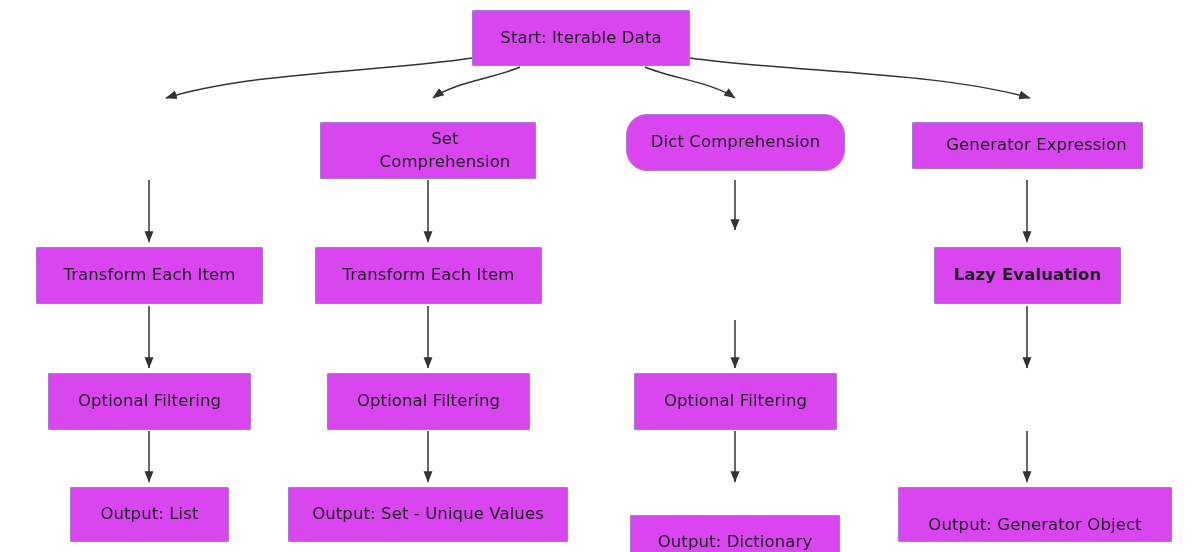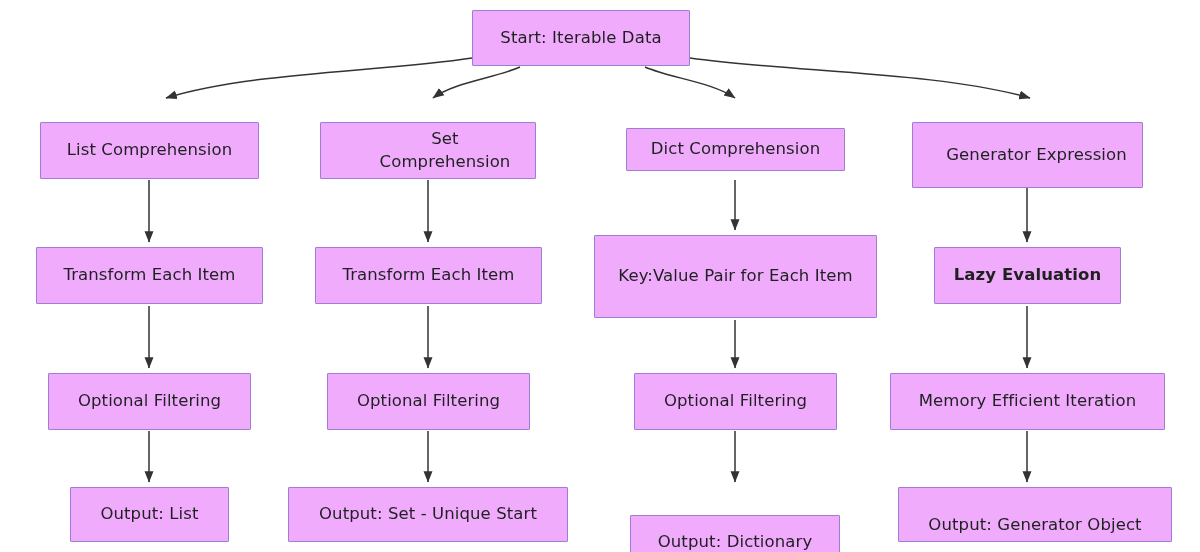--- a/index.html
+++ b/index.html
@@ -24,21 +24,21 @@
     position: absolute;
     top: 0;
     left: 0;
     width: 1200px;
     height: 552px;
     pointer-events: none;
   }
   .node {
     position: absolute;
     box-sizing: border-box;
-    background: #f0abfc;
+    background: #d946ef;
     border: 1.4px solid #a07cd4;
     color: #1f2020;
     display: flex;
     align-items: center;
     justify-content: center;
     text-align: center;
     font-size: 16.5px;
     line-height: 1.38;
     letter-spacing: 0.1px;
     padding: 4px 10px;
@@ -80,64 +80,55 @@
 
     <path d="M 1027,180 L 1027,242" fill="none" stroke="#333333" stroke-width="1.5" marker-end="url(#arrowhead)"></path>
     <path d="M 1027,306 L 1027,368" fill="none" stroke="#333333" stroke-width="1.5" marker-end="url(#arrowhead)"></path>
     <path d="M 1027,431 L 1027,482" fill="none" stroke="#333333" stroke-width="1.5" marker-end="url(#arrowhead)"></path>
   </svg>
 
   <div class="node" style="left:472px; top:10px; width:218px; height:56px;">
     <span class="label">Start: Iterable Data</span>
   </div>
 
-  <div class="node" style="left:40px; top:122px; width:219px; height:57px;">
-    <span class="label">List Comprehension</span>
-  </div>
   <div class="node" style="left:320px; top:122px; width:216px; height:57px;padding-left:44px;">
     <span class="label">Set Comprehension</span>
   </div>
-  <div class="node" style="left:626px; top:128px; width:219px; height:43px;">
+  <div class="node" style="left:626px; top:114px; width:219px; height:57px;border-radius:21px;">
     <span class="label">Dict Comprehension</span>
   </div>
-  <div class="node" style="left:912px; top:122px; width:231px; height:66px;padding-left:28px;">
+  <div class="node" style="left:912px; top:122px; width:231px; height:47px;padding-left:28px;">
     <span class="label">Generator Expression</span>
   </div>
 
   <div class="node" style="left:36px; top:247px; width:227px; height:57px;">
     <span class="label">Transform Each Item</span>
   </div>
   <div class="node" style="left:315px; top:247px; width:227px; height:57px;">
     <span class="label">Transform Each Item</span>
-  </div>
-  <div class="node" style="left:594px; top:235px; width:283px; height:83px;">
-    <span class="label">Key:Value Pair for Each Item</span>
   </div>
   <div class="node" style="left:934px; top:247px; width:187px; height:57px;font-weight:bold;">
     <span class="label">Lazy Evaluation</span>
   </div>
 
   <div class="node" style="left:48px; top:373px; width:203px; height:57px;">
     <span class="label">Optional Filtering</span>
   </div>
   <div class="node" style="left:327px; top:373px; width:203px; height:57px;">
     <span class="label">Optional Filtering</span>
   </div>
   <div class="node" style="left:634px; top:373px; width:203px; height:57px;">
     <span class="label">Optional Filtering</span>
   </div>
-  <div class="node" style="left:890px; top:373px; width:275px; height:57px;">
-    <span class="label">Memory Efficient Iteration</span>
-  </div>
 
   <div class="node" style="left:70px; top:487px; width:159px; height:55px;">
     <span class="label">Output: List</span>
   </div>
   <div class="node" style="left:288px; top:487px; width:280px; height:55px;">
-    <span class="label">Output: Set - Unique Start</span>
+    <span class="label">Output: Set - Unique Values</span>
   </div>
   <div class="node" style="left:630px; top:487px; width:210px; height:55px;margin-top:28px;">
     <span class="label">Output: Dictionary</span>
   </div>
   <div class="node" style="left:898px; top:487px; width:274px; height:55px;align-items:flex-end;">
     <span class="label">Output: Generator Object</span>
   </div>
 
 </div>
 

